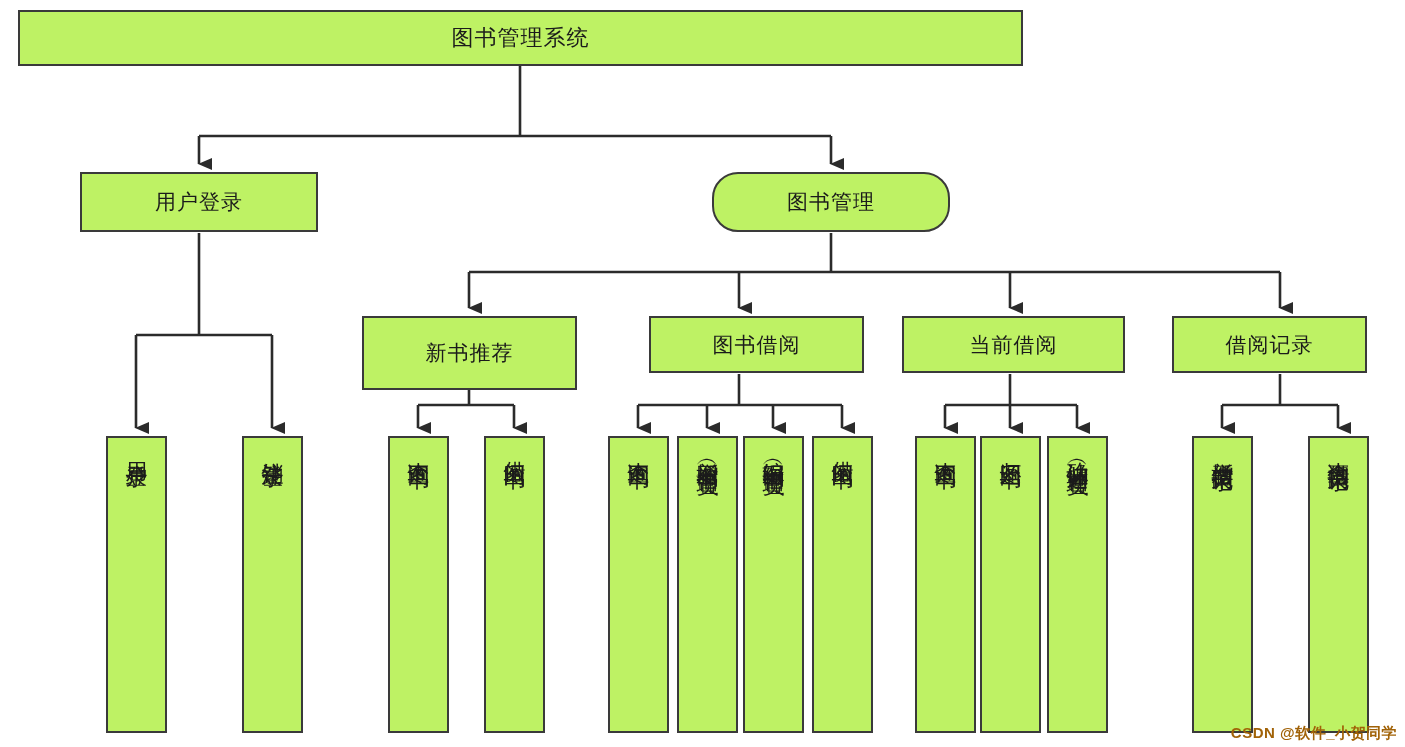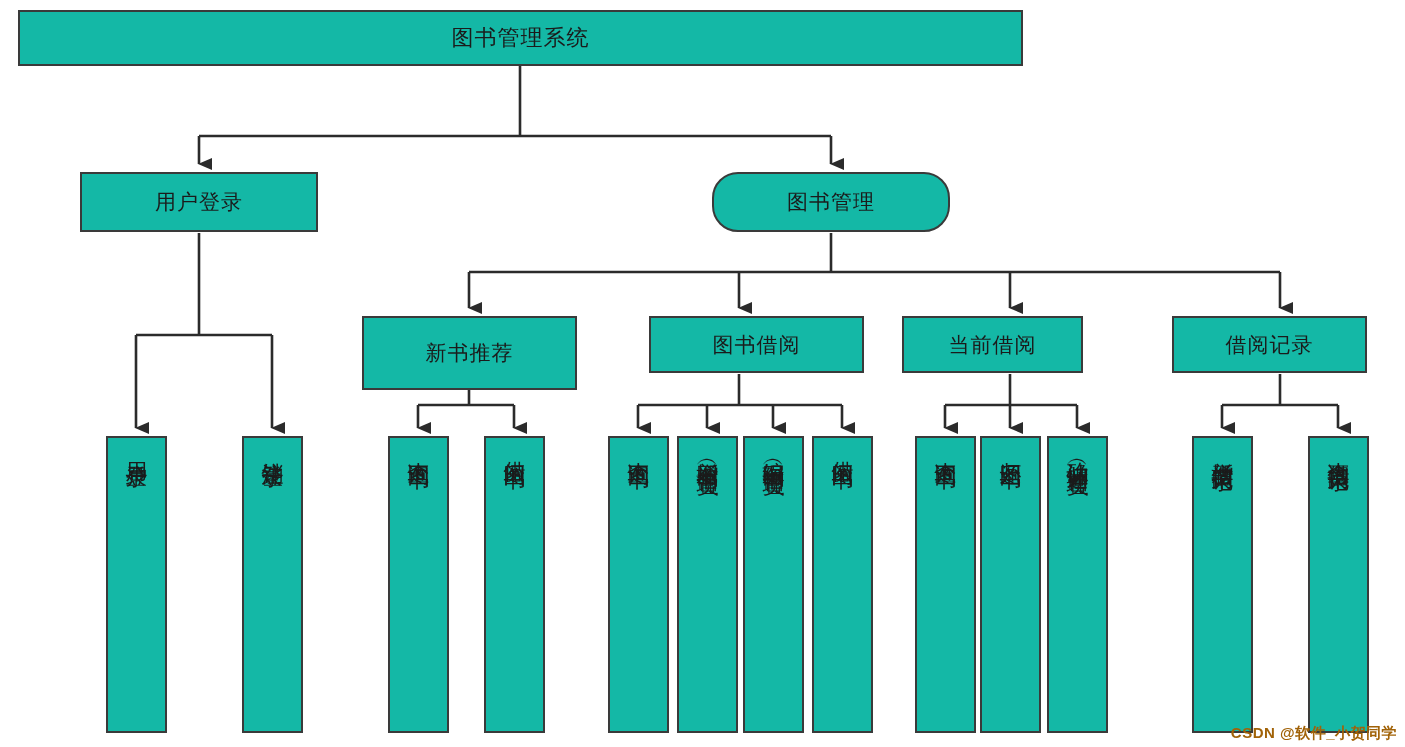--- a/index.html
+++ b/index.html
@@ -21,21 +21,21 @@
     position: absolute;
     left: 0;
     top: 0;
     width: 1405px;
     height: 747px;
     pointer-events: none;
   }
   .node {
     position: absolute;
     box-sizing: border-box;
-    background: #14b8a6;
+    background: #bef264;
     border: 2.5px solid #3a3a3a;
     display: flex;
     align-items: center;
     justify-content: center;
     color: #1b1b1b;
   }
   .node .label {
     display: block;
     text-align: center;
     line-height: 1.02;
@@ -143,21 +143,21 @@
   </div>
 
   <div class="node horiz" style="left:362px; top:316px; width:215px; height:74px;">
     <span class="label">新书推荐</span>
   </div>
 
   <div class="node horiz" style="left:632px; top:316px; width:215px; height:57px;margin-left:17px;">
     <span class="label">图书借阅</span>
   </div>
 
-  <div class="node horiz" style="left:902px; top:316px; width:181px; height:57px;">
+  <div class="node horiz" style="left:902px; top:316px; width:223px; height:57px;">
     <span class="label">当前借阅</span>
   </div>
 
   <div class="node horiz" style="left:1172px; top:316px; width:195px; height:57px;">
     <span class="label">借阅记录</span>
   </div>
 
   <div class="node vert" style="left:106px; top:436px; width:61px; height:297px;">
     <span class="label">用户登录</span>
   </div>

